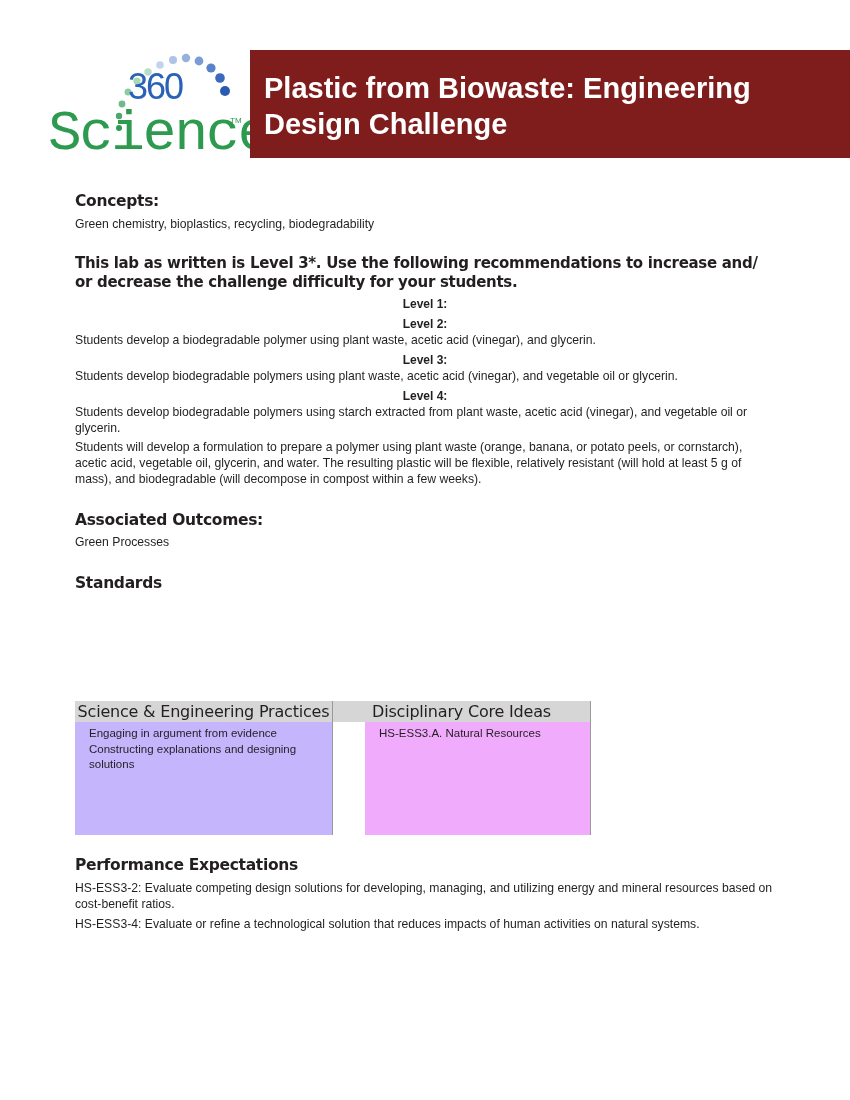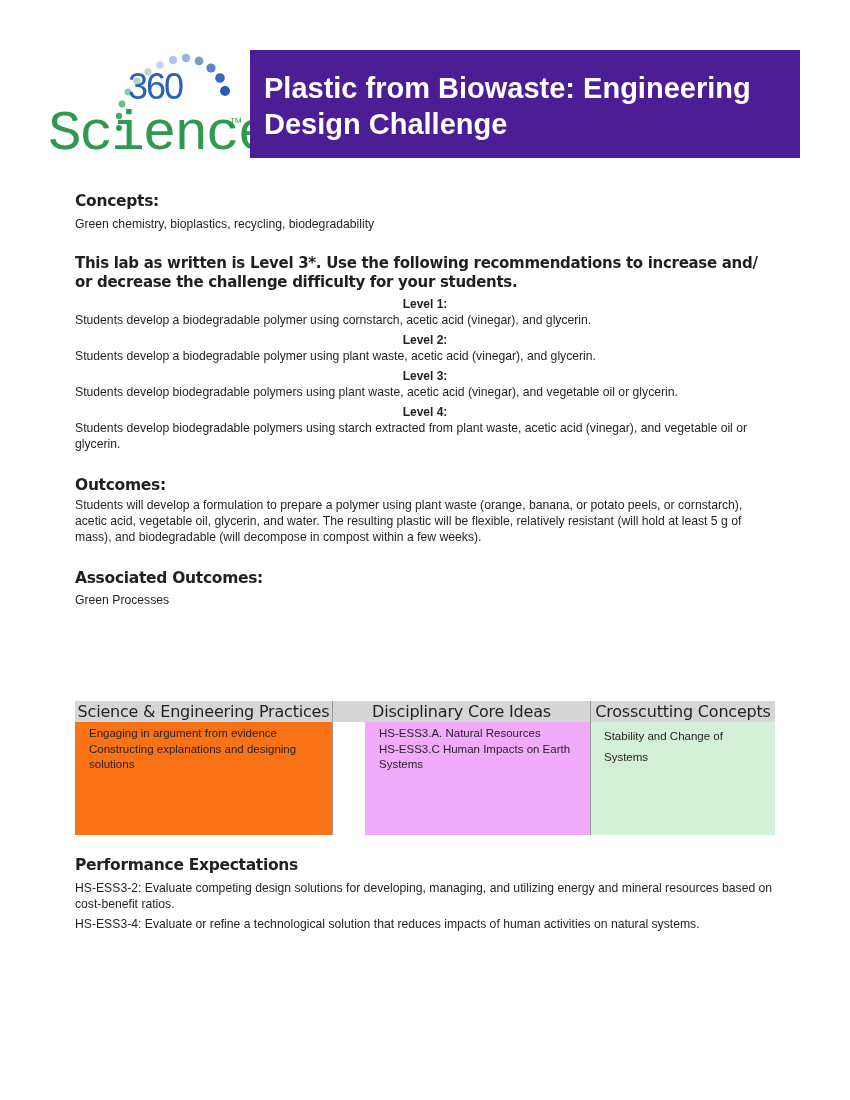--- a/index.html
+++ b/index.html
@@ -2,34 +2,34 @@
 <html><head>
 <meta charset="utf-8">
 <style>
   html, body { margin:0; padding:0; }
   body { width:850px; height:1100px; background:#ffffff; position:relative; font-family:"Liberation Sans", sans-serif; color:#231f20; overflow:hidden; }
   .logo { position:absolute; left:48px; top:44px; width:195px; height:120px; }
   .logo .dots { position:absolute; left:0; top:0; width:195px; height:90px; }
   .logo .num { position:absolute; left:80px; top:25px; font-family:"Liberation Sans", sans-serif; font-size:36px; color:#2a63b5; letter-spacing:-2px; line-height:1; }
   .logo .word { position:absolute; left:0; top:62px; font-family:Liberation Mono, monospace; font-size:56px; color:#2e9a4f; letter-spacing:-2px; line-height:1; }
   .logo .tm { position:absolute; left:182px; top:72px; font-size:8px; color:#2e9a4f; }
-  .title-box { position:absolute; left:250px; top:50px; width:550px; height:108px; background:#4c1d95; }
+  .title-box { position:absolute; left:250px; top:50px; width:600px; height:108px; background:#7f1d1d; }
   .title-box h1 { margin:0; position:absolute; left:14px; top:20px; right:10px; color:#ffffff; font-family:"Liberation Sans", sans-serif; font-weight:bold; font-size:29px; line-height:36px; }
   .content { position:absolute; left:75px; top:192px; width:700px; }
   h2 { font-family:"DejaVu Sans", sans-serif; font-size:15.5px; font-weight:bold; margin:0; color:#231f20; letter-spacing:-0.3px; }
   h2.big { font-size:15px; line-height:19px; }
   p { margin:0; font-family:"Liberation Sans", sans-serif; font-size:12.2px; line-height:16px; color:#231f20; }
   .lvl { font-family:"Liberation Sans", sans-serif; font-weight:bold; font-size:12px; line-height:16px; margin-top:4px;text-align:center; }
   .note { font-size:8.3px; line-height:12px; margin-top:2px; }
   .table { position:absolute; left:75px; top:701px; width:700px; height:134px; display:flex; }
   .col { position:relative; height:100%; }
   .col .hd { height:21px; background:#d6d6d6; font-family:"DejaVu Sans", sans-serif; font-weight:normal; font-size:16px; text-align:center; line-height:21px; color:#231f20; letter-spacing:-0.2px; }
   .col .bd { position:absolute; top:21px; bottom:0; left:0; right:0; padding:4px 10px 0 14px; font-family:"Liberation Sans", sans-serif; font-size:11.5px; line-height:15.5px; color:#231f20; }
   .c1 { width:257px; border-right:1.5px solid #9a9a9a; }
-  .c1 .bd { background:#f97316; }
+  .c1 .bd { background:#c4b5fd; }
   .c2 { width:257px; border-right:1.5px solid #9a9a9a; }
   .c2 .bd { background:#f0abfc;margin-left:32px; }
   .c3 { flex:1; }
   .c3 .bd { background:#d3f0d9; line-height:21px; padding-left:13px; }
   .pe { position:absolute; left:75px; top:856px; width:700px; }
 </style>
 </head>
 <body>
 
 <div class="logo">
@@ -57,56 +57,48 @@
   <h1>Plastic from Biowaste: Engineering Design Challenge</h1>
 </div>
 
 <div class="content">
   <h2>Concepts:</h2>
   <p style="margin-top:6px;">Green chemistry, bioplastics, recycling, biodegradability</p>
 
   <h2 class="big" style="margin-top:22px;">This lab as written is Level 3*. Use the following recommendations to increase and/ or decrease the challenge difficulty for your students.</h2>
   <div style="margin-top:3px;">
     <div class="lvl">Level 1:</div>
-    <p>Students develop a biodegradable polymer using cornstarch, acetic acid (vinegar), and glycerin.</p>
     <div class="lvl">Level 2:</div>
     <p>Students develop a biodegradable polymer using plant waste, acetic acid (vinegar), and glycerin.</p>
     <div class="lvl">Level 3:</div>
     <p>Students develop biodegradable polymers using plant waste, acetic acid (vinegar), and vegetable oil or glycerin.</p>
     <div class="lvl">Level 4:</div>
     <p>Students develop biodegradable polymers using starch extracted from plant waste, acetic acid (vinegar), and vegetable oil or glycerin.</p>
   </div>
 
-  <h2 style="margin-top:24px;">Outcomes:</h2>
   <p style="margin-top:3px;">Students will develop a formulation to prepare a polymer using plant waste (orange, banana, or potato peels, or cornstarch), acetic acid, vegetable oil, glycerin, and water. The resulting plastic will be flexible, relatively resistant (will hold at least 5 g of mass), and biodegradable (will decompose in compost within a few weeks).</p>
 
   <h2 style="margin-top:24px;">Associated Outcomes:</h2>
   <p style="margin-top:5px;">Green Processes</p>
 
+  <h2 style="margin-top:24px;">Standards</h2>
 </div>
 
 <div class="table">
   <div class="col c1">
     <div class="hd">Science &amp; Engineering Practices</div>
     <div class="bd">
       <div>Engaging in argument from evidence</div>
       <div>Constructing explanations and designing solutions</div>
     </div>
   </div>
   <div class="col c2">
     <div class="hd">Disciplinary Core Ideas</div>
     <div class="bd">
       <div>HS-ESS3.A. Natural Resources</div>
-      <div>HS-ESS3.C Human Impacts on Earth Systems</div>
-    </div>
-  </div>
-  <div class="col c3">
-    <div class="hd">Crosscutting Concepts</div>
-    <div class="bd">
-      <div>Stability and Change of Systems</div>
     </div>
   </div>
 </div>
 
 <div class="pe">
   <h2>Performance Expectations</h2>
   <p style="margin-top:6px;"><span>HS-ESS3-2:</span> <span>Evaluate competing design solutions for developing, managing, and utilizing energy and mineral resources based on cost-benefit ratios.</span></p>
   <p style="margin-top:4px;"><span>HS-ESS3-4:</span> <span>Evaluate or refine a technological solution that reduces impacts of human activities on natural systems.</span></p>
 </div>
 

